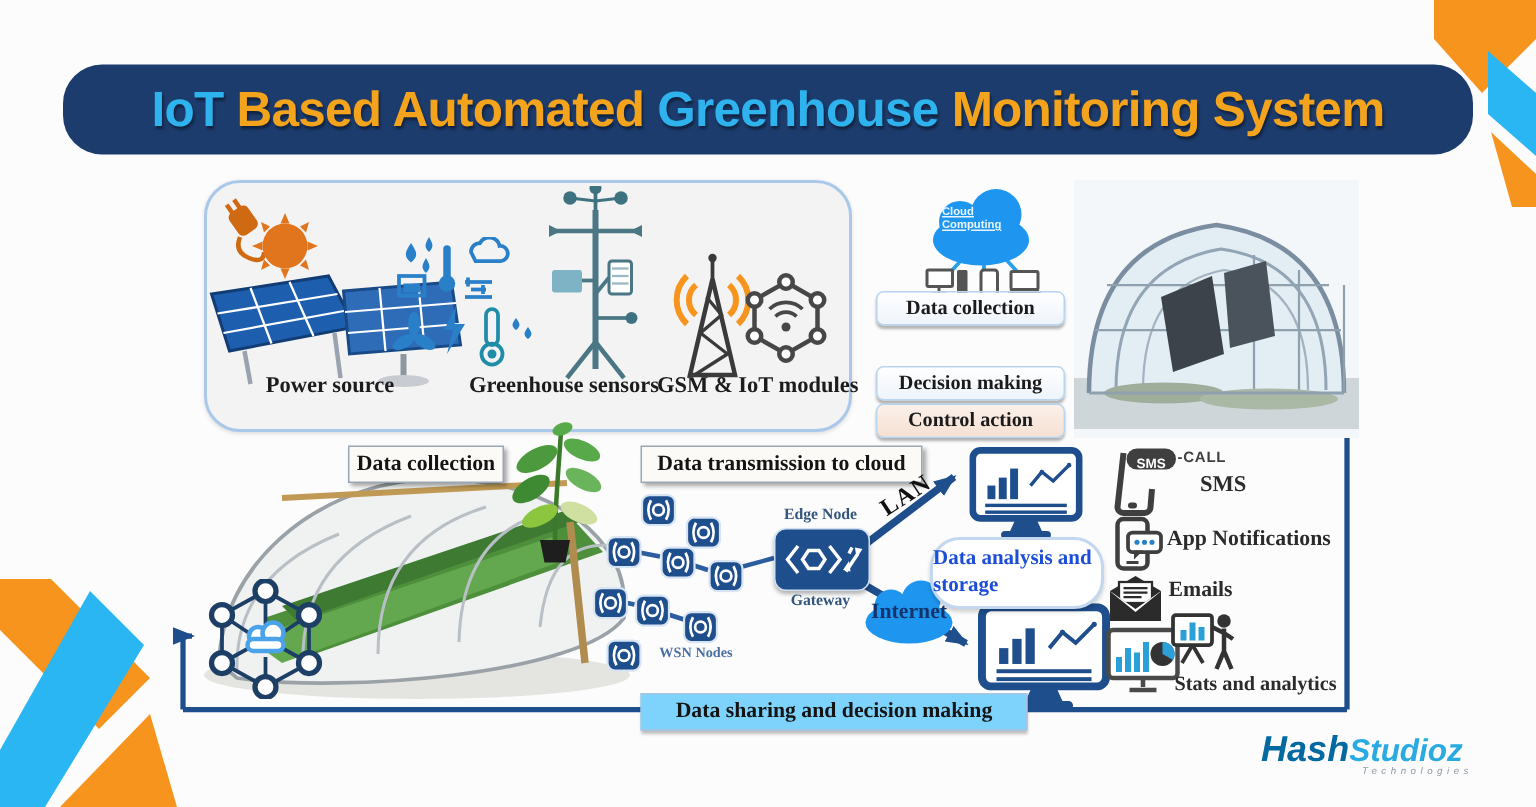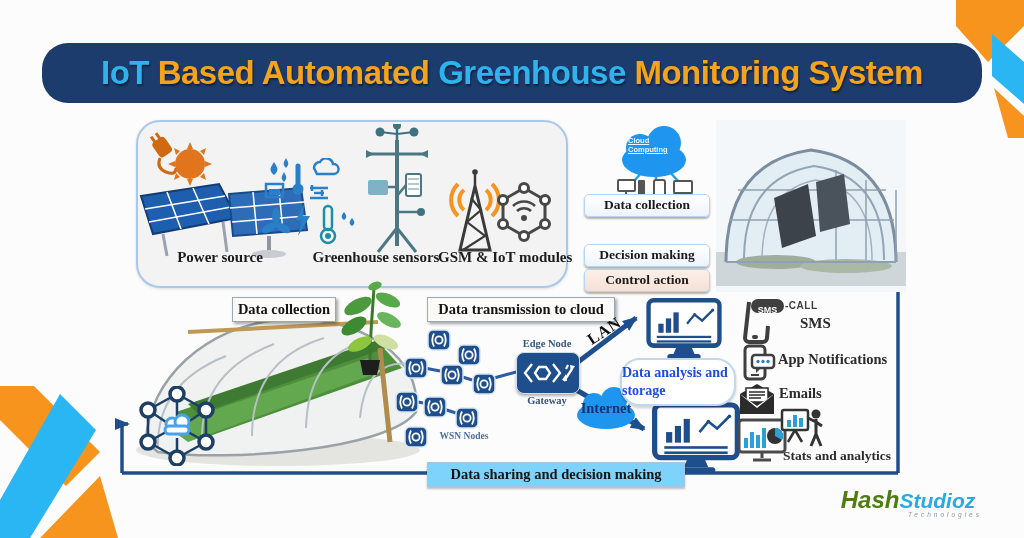--- a/index.html
+++ b/index.html
@@ -444,17 +444,17 @@
     <rect x="13" y="9" width="4" height="12" fill="#2a9fd8"></rect>
     <rect x="19" y="12" width="4" height="9" fill="#2a9fd8"></rect>
     <line x1="15" y1="24" x2="8" y2="36" stroke="#333" stroke-width="2.5"></line>
     <line x1="15" y1="24" x2="22" y2="36" stroke="#333" stroke-width="2.5"></line>
     <circle cx="36" cy="8" r="4.5" fill="#333"></circle>
     <path d="M36,13 L36,28 M36,16 L28,12 M36,16 L42,20 M36,28 L31,40 M36,28 L41,40" stroke="#333" stroke-width="3" fill="none"></path>
   </svg>
   <div class="abs notif-label" style="left:783px;top:448px;font-size:13.5px;">Stats and analytics</div>
 
   <div class="abs logo-row" style="left:828px;top:486px;width:160px;text-align:center;">
-    <span style="font-weight:900;font-size:24px;color:#4d7c0f;">Hash</span><span style="font-weight:700;font-size:21px;color:#29abe2;">Studioz</span>
+    <span style="font-weight:900;font-size:24px;color:#0369a1;">Hash</span><span style="font-weight:700;font-size:21px;color:#29abe2;">Studioz</span>
     <div style="font-style:italic;font-size:6.5px;letter-spacing:3px;color:#8e9aa3;text-align:right;margin-top:-3px;padding-right:6px;">Technologies</div>
   </div>
 
 </div>
 
 </body></html>

